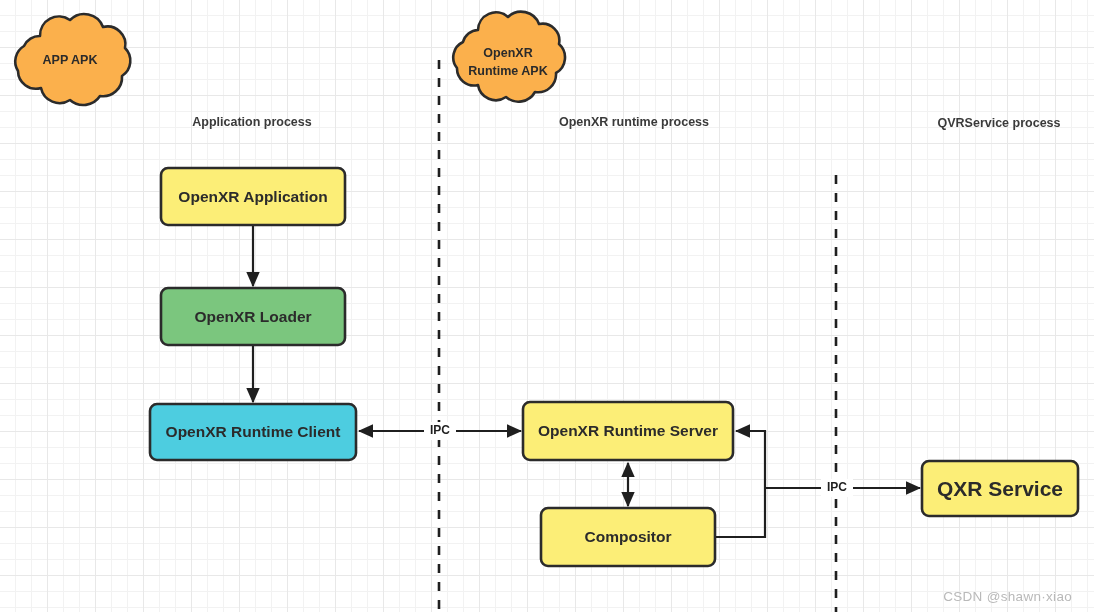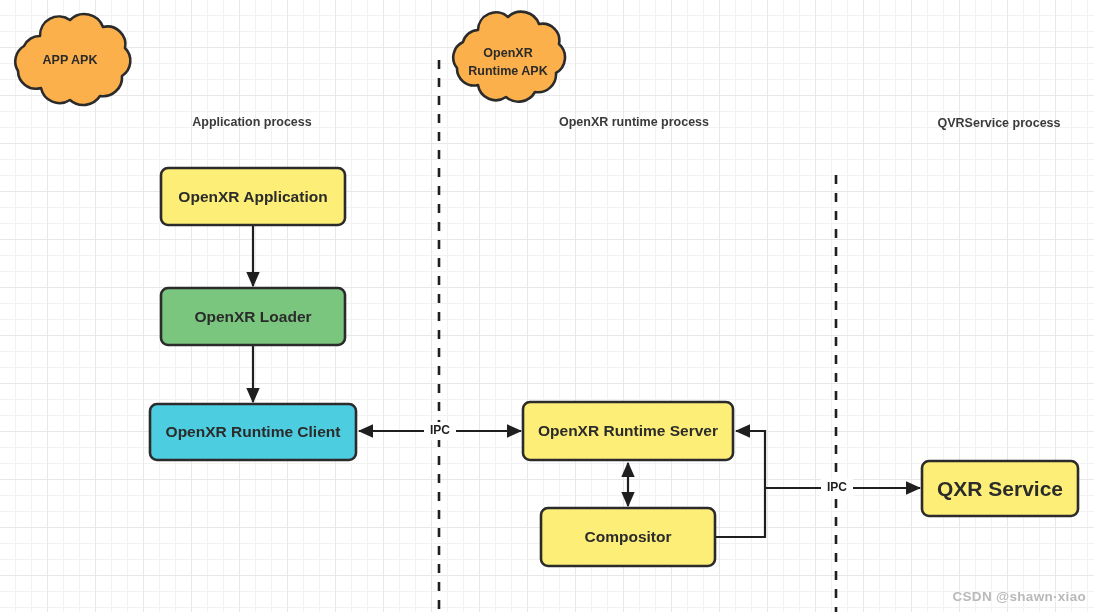--- a/index.html
+++ b/index.html
@@ -81,28 +81,27 @@
     font-size: 12px;
     fill: #1f1f1f;
     text-anchor: middle;
     dominant-baseline: middle;
   }
   .edge-label-bg {
     fill: #ffffff;
   }
   .watermark {
     position: absolute;
-    right: 8px;
+    right: 22px;
     bottom: 8px;
     font-family: "Liberation Sans", sans-serif;
     font-size: 13.5px;
     color: #b9b9b9;
     letter-spacing: 0.3px;
     white-space: nowrap;
-    font-weight: bold;
   }
 </style>
 </head>
 <body>
 
 <div id="canvas">
 
   <svg id="diagram" viewBox="0 0 1094 612">
     <defs>
       <marker id="arrowEnd" viewBox="0 0 10 10" refX="9.2" refY="5" markerWidth="7" markerHeight="7" orient="auto-start-reverse">

